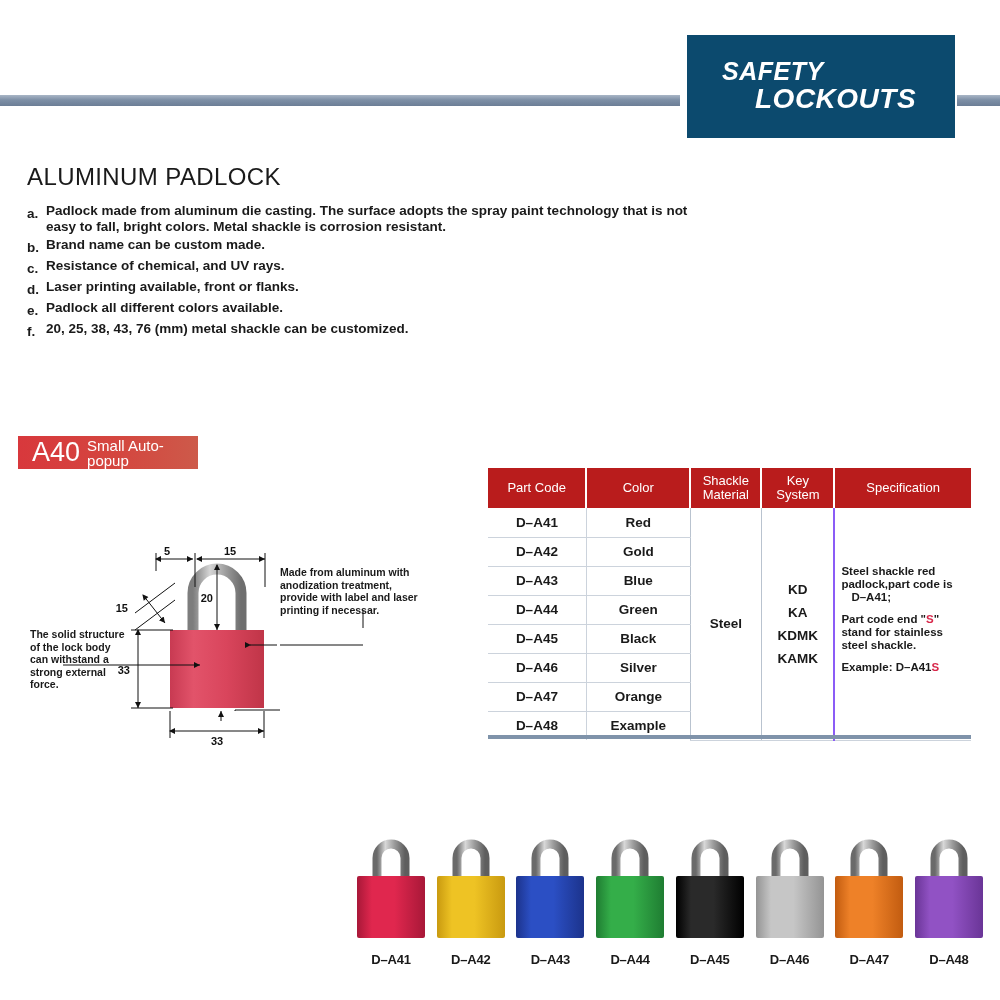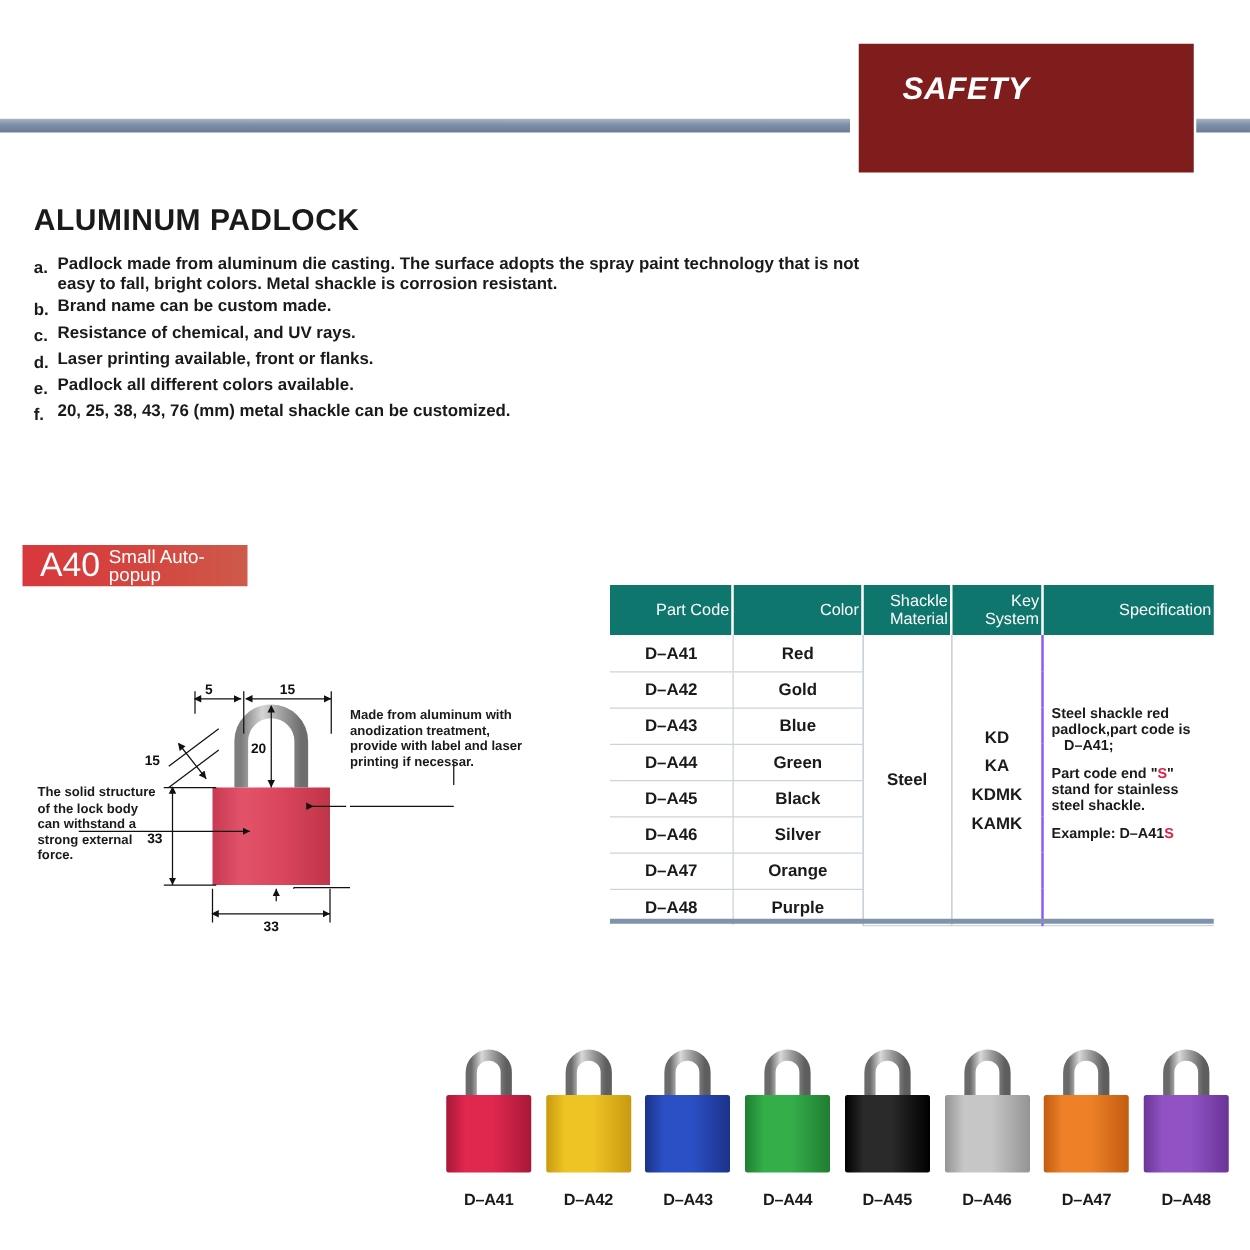--- a/index.html
+++ b/index.html
@@ -17,33 +17,33 @@
   #rule-left {
     position:absolute; left:0; top:95px; width:680px; height:11px;
     background:linear-gradient(to bottom,#a9b6c6 0%,#7d8fa6 45%,#6c7e96 100%);
   }
   #rule-right {
     position:absolute; left:957px; top:95px; width:43px; height:11px;
     background:linear-gradient(to bottom,#a9b6c6 0%,#7d8fa6 45%,#6c7e96 100%);
   }
   #brand-box {
     position:absolute; left:687px; top:35px; width:268px; height:103px;
-    background:#7f1d1d;
+    background:#0c4a6e;
   }
   #brand-line1, #brand-line2 {
     position:absolute; color:#fff; font-style:italic; font-weight:bold;
     letter-spacing:.5px; white-space:nowrap;
   }
   #brand-line1 { left:35px; top:22px; font-size:25px; }
   #brand-line2 { left:68px; top:48px; font-size:28px; }
 
   
   #page-title {
     position:absolute; left:27px; top:163px;
-    font-size:24px; font-weight:bold; letter-spacing:.4px;
+    font-size:24px; font-weight:normal; letter-spacing:.4px;
   }
   #bullet-list { position:absolute; left:27px; top:203px; width:680px; }
   .bullet-row { display:flex; align-items:flex-start; margin-bottom:2px; }
   .bullet-key {
     width:19px; flex:0 0 19px; font-size:13.5px; font-weight:bold;
     line-height:16px; padding-top:3px;
   }
   .bullet-text { font-size:13.5px; font-weight:bold; line-height:16px; }
 
   
@@ -54,22 +54,22 @@
   }
   #a40-code { color:#fff; font-size:27px; font-weight:normal; line-height:1; }
   #a40-desc { color:#fff; font-size:15px; margin-left:7px; line-height:1; }
 
   
   #spec-table {
     position:absolute; left:488px; top:468px; width:483px;
     border-collapse:collapse;
   }
   #spec-table th {
-    background:#0f766e; color:#ffffff; font-size:13px; font-weight:normal;
-    padding:6px 2px; line-height:14px; text-align:right;
+    background:#b91c1c; color:#ffffff; font-size:13px; font-weight:normal;
+    padding:6px 2px; line-height:14px; text-align:center;
     border-right:2px solid #ffffff; vertical-align:middle;
   }
   #spec-table th:last-child { border-right:none; }
   #spec-table td {
     font-size:13.5px; font-weight:bold; text-align:center;
     height:29px; border-bottom:1px solid #ccd3dc; vertical-align:middle;
   }
   .col-part  { width:101px; border-right:1px solid #ccd3dc; }
   .col-color { width:106px; border-right:1px solid #b9c3cf; }
   .col-mat   { width:72px;  border-right:1px solid #b9c3cf; }
@@ -114,20 +114,21 @@
   }
 </style>
 </head>
 <body>
 
 <div id="header-band">
   <div id="rule-left"></div>
   <div id="rule-right"></div>
   <div id="brand-box">
     <div id="brand-line1">SAFETY</div>
+    <div id="brand-line2">LOCKOUTS</div>
   </div>
 </div>
 
 <h1 id="page-title">ALUMINUM  PADLOCK</h1>
 
 <div id="bullet-list">
   <div class="bullet-row">
     <div class="bullet-key">a.</div>
     <div class="bullet-text">Padlock made from aluminum die casting. The surface adopts the spray paint technology that is not easy to fall, bright colors. Metal shackle is corrosion resistant.</div>
   </div>
@@ -289,21 +290,21 @@
     <tr>
       <td class="col-part">D–A46</td>
       <td class="col-color">Silver</td>
     </tr>
     <tr>
       <td class="col-part">D–A47</td>
       <td class="col-color">Orange</td>
     </tr>
     <tr>
       <td class="col-part">D–A48</td>
-      <td class="col-color">Purple</td>
+      <td class="col-color">Example</td>
     </tr>
   </tbody>
 </table>
 <div id="table-bottom-rule"></div>
 
 <div id="product-row">
     <div class="product-item">
       <div class="product-art"><svg width="72" height="110" viewBox="0 0 72 110">
           <defs>
             <linearGradient id="pb0" x1="0" y1="0" x2="1" y2="0">

